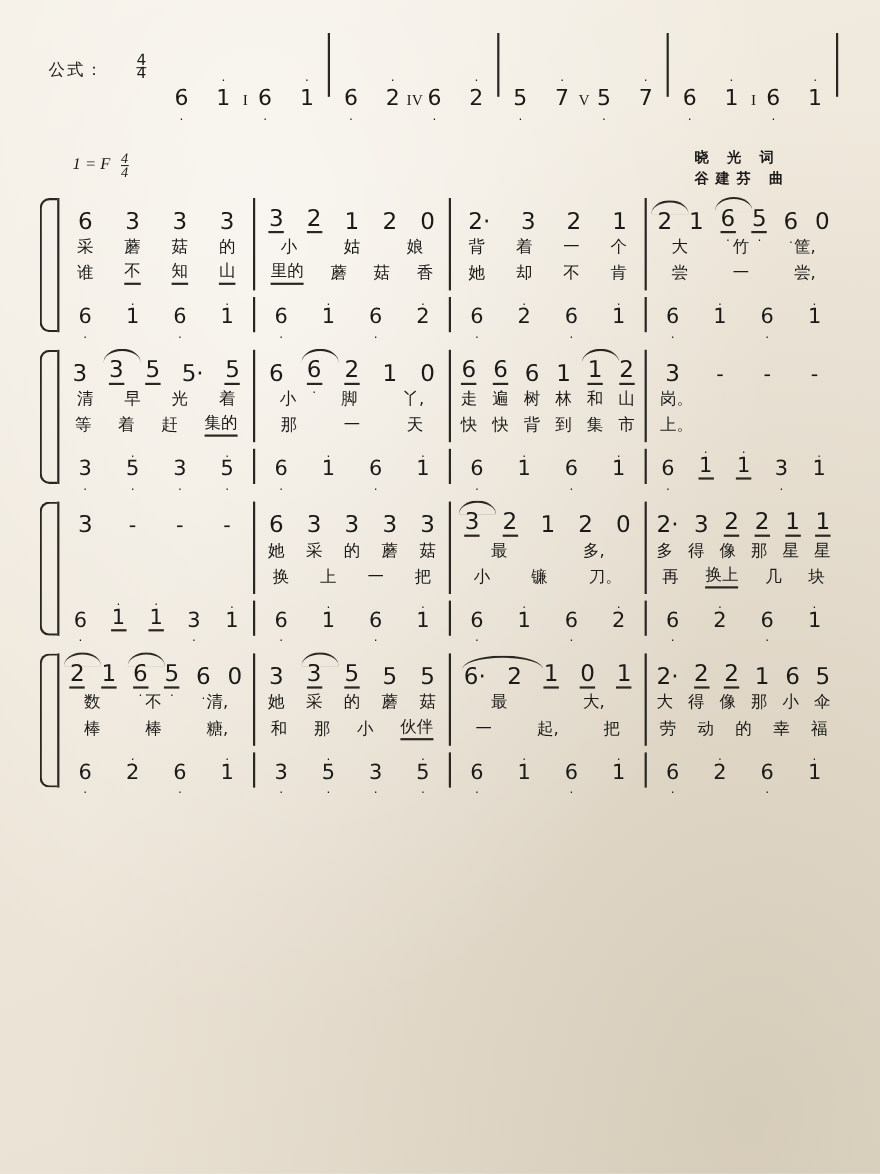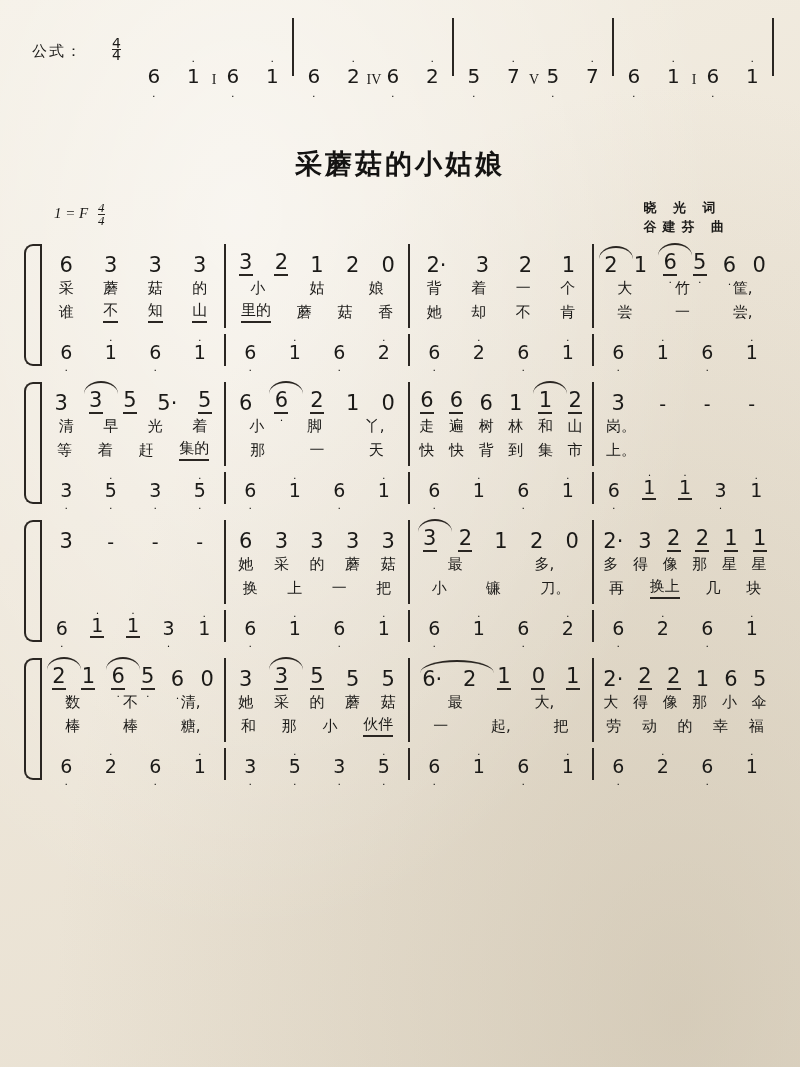--- a/index.html
+++ b/index.html
@@ -21,21 +21,21 @@
     inset: 0;
     background:
       radial-gradient(ellipse at 30% 20%, rgba(255,255,255,0.55), rgba(255,255,255,0) 60%),
       radial-gradient(ellipse at 85% 95%, rgba(190,178,155,0.45), rgba(255,255,255,0) 65%),
       linear-gradient(160deg, #f3eee3 0%, #eee7da 40%, #e8e0d1 100%);
     pointer-events: none;
   }
   .sheet {
     position: absolute;
     inset: 0;
-    padding: 0;
+    padding: 12px;
   }
 
   .notes-line {
     display: flex;
     align-items: flex-end;
     justify-content: space-around;
     height: 30px;
     font-size: 21px;
     line-height: 1;
   }
@@ -258,21 +258,20 @@
     </div>
 
     <div class="roman-row">
       <div>I</div>
       <div>IV</div>
       <div>V</div>
       <div>I</div>
     </div>
   </div>
 
-  <div class="title">采蘑菇的小姑娘</div>
 
   <div class="meta">
     <div class="keysig">
       <span>1 = F</span>
       <span class="frac">
         <span style="display:block">4</span>
         <span style="display:block;border-top:1px solid #2a2622">4</span>
       </span>
     </div>
     <div class="credits">

